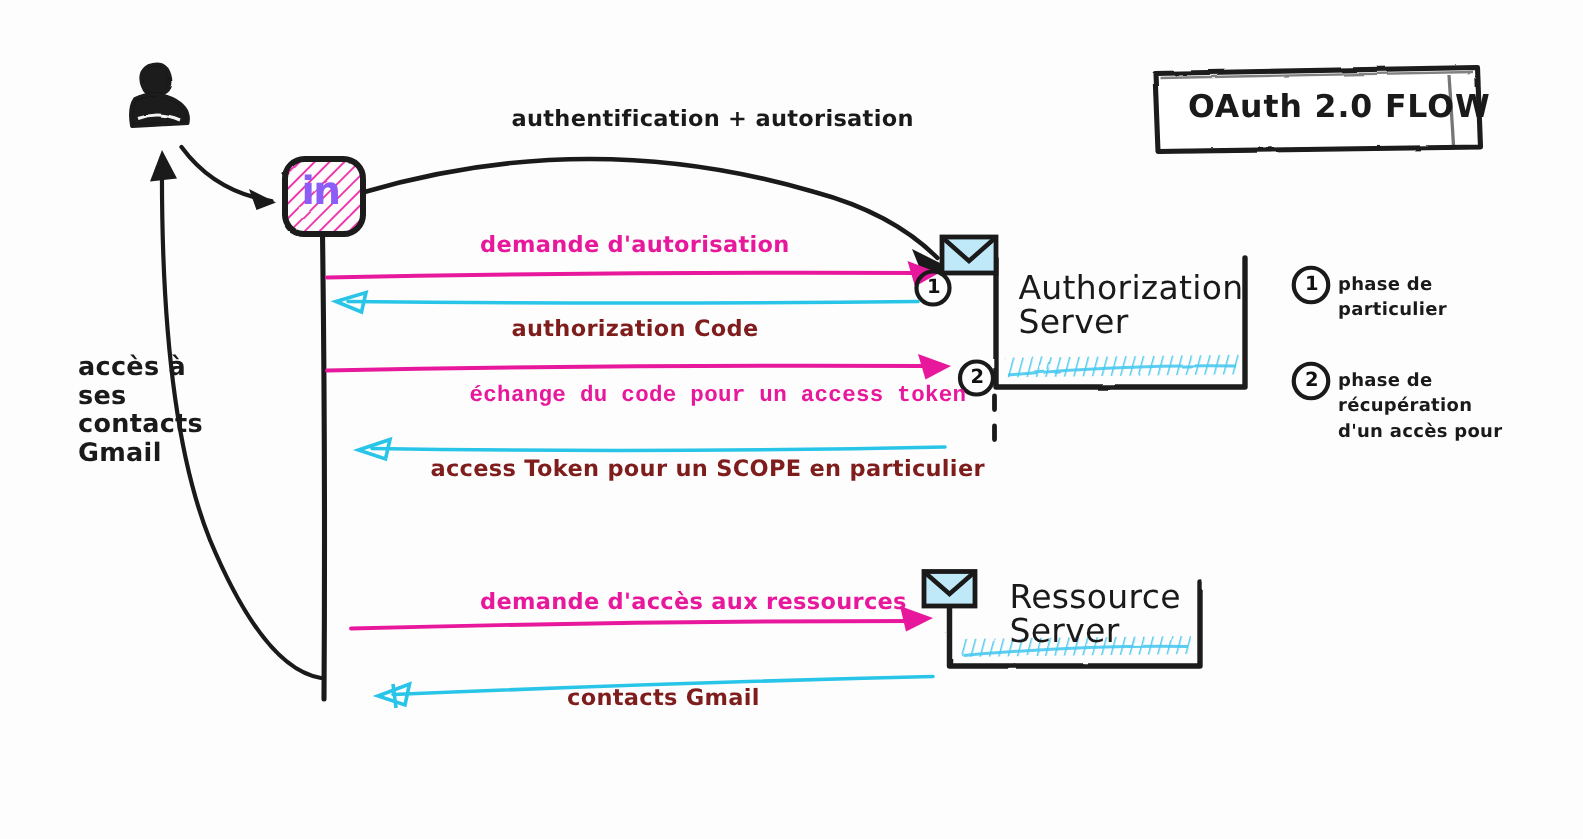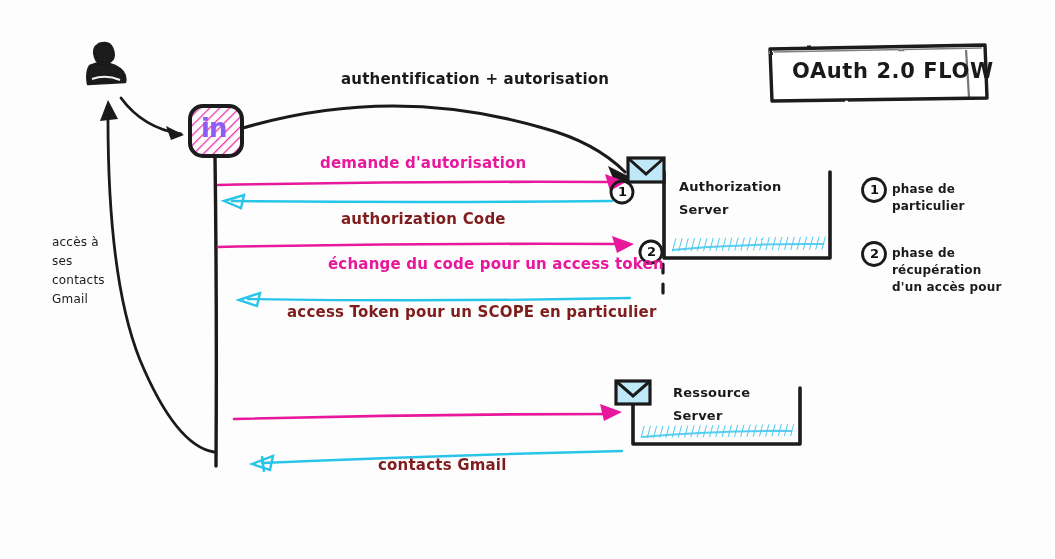--- a/index.html
+++ b/index.html
@@ -8,23 +8,23 @@
     width:1055px;height:559px;overflow:hidden;position:relative;
   }
   #canvas{position:absolute;left:0;top:0;width:1055px;height:559px;background:#fdfdfd;}
   svg#art{position:absolute;left:0;top:0;width:1055px;height:559px;}
   .lbl{position:absolute;white-space:pre;line-height:1.12;text-align:center;}
   .ink{color:#1a1a1a;}
   .pink{color:#e8189c;}
   .cyan{color:#7f1d1d;}
   .hand{font-family:"DejaVu Sans", sans-serif;font-weight:700;letter-spacing:.2px;}
   .title-txt{font-size:21px;font-weight:700;letter-spacing:.6px;}
-  .srv-txt{font-size:13px;font-weight:700;line-height:1.15;}
+  .srv-txt{font-size:22px;font-weight:400;line-height:1.15;}
   .flow-txt{font-size:15px;font-weight:700;}
-  .side-txt{font-size:12px;font-weight:400;line-height:1.35;}
+  .side-txt{font-size:17px;font-weight:700;line-height:1.35;}
   .legend-txt{font-size:12px;font-weight:700;line-height:1.25;}
   .in-txt{font-size:26px;font-weight:700;color:#8b5cf6;letter-spacing:-1px;}
   .num{font-size:13px;font-weight:700;color:#111;}
 </style>
 </head>
 <body>
 
 <div id="canvas">
 
   <svg id="art" viewBox="0 0 1055 559">
@@ -161,24 +161,25 @@
 
   <div class="lbl hand side-txt ink" style="left:52px;top:234px;">accès à</div>
   <div class="lbl hand side-txt ink" style="left:52px;top:253px;">ses</div>
   <div class="lbl hand side-txt ink" style="left:52px;top:272px;">contacts</div>
   <div class="lbl hand side-txt ink" style="left:52px;top:291px;">Gmail</div>
 
   <div class="lbl hand flow-txt pink" style="left:320px;top:155px;">demande d'autorisation</div>
 
   <div class="lbl hand flow-txt cyan" style="left:341px;top:211px;">authorization Code</div>
 
-  <div class="lbl hand flow-txt pink" style="left:328px;top:256px;">échange du code pour un access token</div>
+  <div class="lbl hand flow-txt pink" style="left:313px;top:256px;font-family:Liberation Mono, monospace;">échange du code pour un access token</div>
 
   <div class="lbl hand flow-txt cyan" style="left:287px;top:304px;">access Token pour un SCOPE en particulier</div>
 
+  <div class="lbl hand flow-txt pink" style="left:320px;top:393px;">demande d'accès aux ressources</div>
 
   <div class="lbl hand flow-txt cyan" style="left:378px;top:457px;">contacts Gmail</div>
 
   <div class="lbl hand srv-txt ink" style="left:679px;top:180px;">Authorization</div>
   <div class="lbl hand srv-txt ink" style="left:679px;top:203px;">Server</div>
 
   <div class="lbl hand srv-txt ink" style="left:673px;top:386px;">Ressource</div>
   <div class="lbl hand srv-txt ink" style="left:673px;top:409px;">Server</div>
 
   <div class="lbl num" style="left:870px;top:183px;">1</div>

